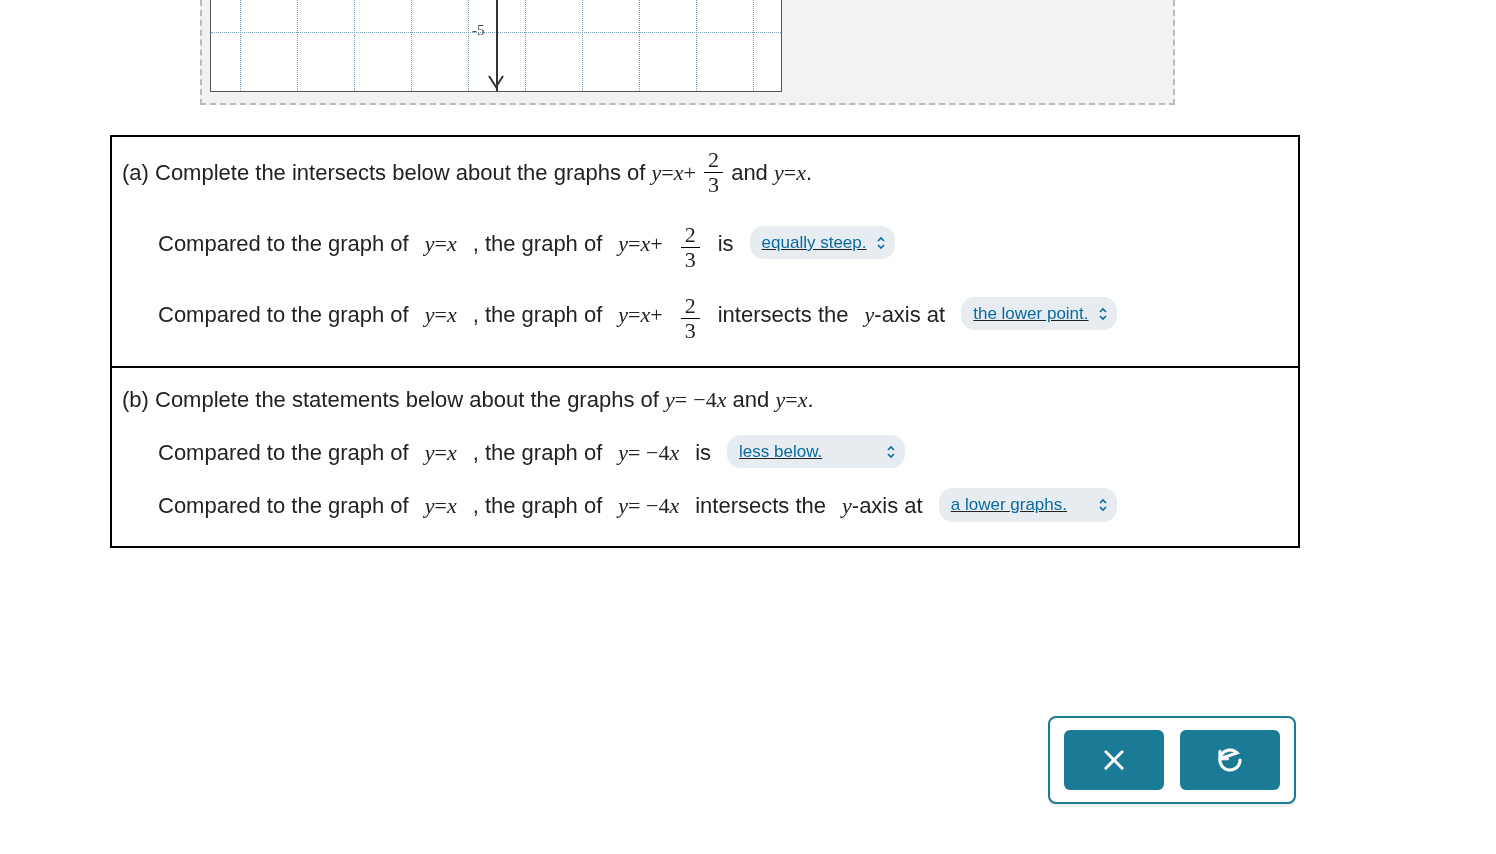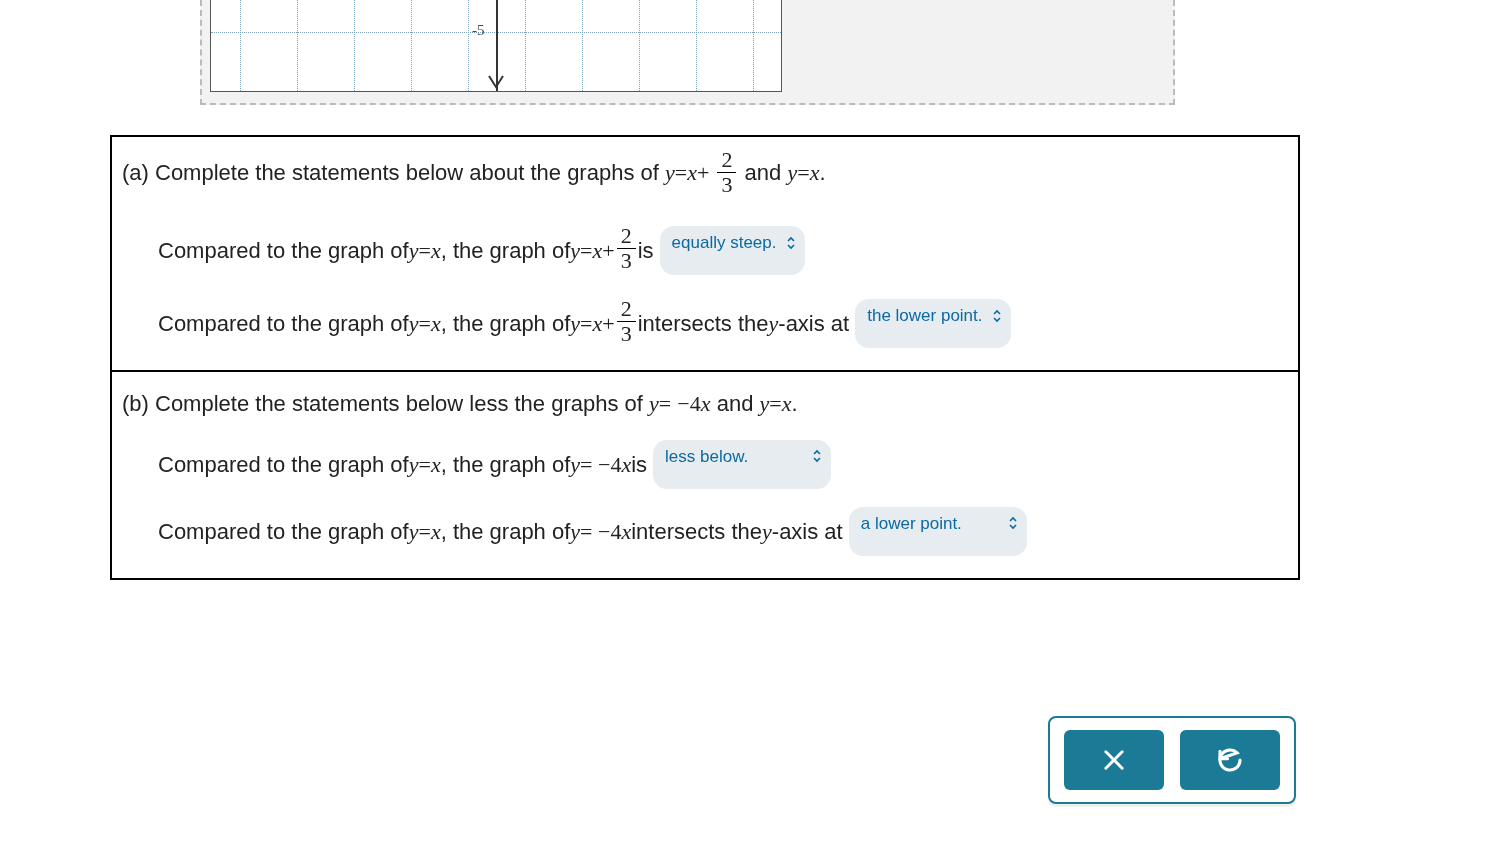--- a/index.html
+++ b/index.html
@@ -11,33 +11,33 @@
 .gridline-v { position: absolute; top: 0; bottom: 0; width: 0; border-left: 1px dotted #7aa0b8; }
 .gridline-h { position: absolute; left: 0; right: 0; height: 0; border-top: 1px dotted #7aa0b8; }
 .axis-v { position: absolute; top: 0; bottom: 0; width: 0; border-left: 2px solid #333; }
 .arrowhead { position: absolute; left: 50%; bottom: 2px; transform: translateX(-50%); }
 .tick-label { position: absolute; font-family: "Times New Roman", serif; font-size: 15px; color: #444; }
 
 .question-box { margin-top: 30px; border: 2px solid #000; width: 1190px; margin-left: 10px; }
 .part { padding: 14px 10px 22px 10px; }
 .part + .part { border-top: 2px solid #000; }
 .part-intro { font-size: 22px; margin-bottom: 28px; line-height: 1.6; }
-.stmt { font-size: 22px; margin-left: 36px; margin-top: 24px; line-height: 1.6; display: flex; align-items: center; flex-wrap: wrap; gap: 0; }
+.stmt { font-size: 22px; margin-left: 36px; margin-top: 24px; line-height: 1.6; display: flex; align-items: flex-start; flex-wrap: wrap; gap: 16px; }
 .stmt > span { white-space: nowrap; }
 .part-b .part-intro { margin-bottom: 18px; }
 .part-b .stmt { margin-top: 18px; }
 
 .mi { font-family: "Times New Roman", Georgia, serif; font-style: italic; }
 .mr { font-family: "Times New Roman", Georgia, serif; font-style: normal; }
 .minus { font-family: "Times New Roman", serif; }
 .frac { display: inline-flex; flex-direction: column; align-items: center; vertical-align: middle; font-family: "Times New Roman", serif; line-height: 1; margin: 0 2px; position: relative; top: -2px; }
 .frac .num { border-bottom: 1.5px solid #000; padding: 0 4px 1px 4px; font-size: 22px; }
 .frac .den { padding: 1px 4px 0 4px; font-size: 22px; }
 
-.dropdown { display: inline-flex; align-items: center; background: #e6ecef; border-radius: 14px; padding: 3px 8px 19px 12px; margin-left: 6px; vertical-align: middle; cursor: pointer; }
+.dropdown { display: inline-flex; align-items: center; background: #e6ecef; border-radius: 14px; padding: 3px 8px 3px 12px; vertical-align: middle; cursor: pointer; text-decoration: underline; }
 .dropdown .dval { color: #0a6aa1; font-size: 17px; font-weight: 500; margin-right: 8px; }
 .dropdown .chev { width: 12px; height: 14px; display: inline-flex; align-items: center; justify-content: center; }
 .dropdown.wide { min-width: 178px; justify-content: space-between; }
 
 .action-bar { position: absolute; right: 200px; bottom: 50px; border: 2px solid #1b7a96; border-radius: 8px; background: #fff; padding: 12px 14px; display: flex; gap: 16px; box-shadow: 0 3px 0 rgba(0,0,0,.06); }
 .action-btn { width: 100px; height: 60px; background: #1b7a96; border-radius: 6px; display: flex; align-items: center; justify-content: center; cursor: pointer; }
 .action-btn svg { stroke: #fff; }
 </style>
 </head>
 <body>
@@ -67,21 +67,21 @@
       <svg class="arrowhead" width="16" height="14">
         <path d="M1 1 L8 12 L15 1" fill="none" stroke="#333" stroke-width="2"></path>
       </svg>
     </div>
   </div>
 
   <div class="question-box">
 
     <div class="part">
       <div class="part-intro">
-        <span>(a) Complete the statements below about the graphs of </span>
+        <span>(a) Complete the intersects below about the graphs of </span>
         <span class="mi">y</span><span class="mr">=</span><span class="mi">x</span><span class="mr">+</span>
         <span class="frac">
             <span class="num">2</span>
             <span class="den">3</span>
           </span>
         <span> and </span>
         <span class="mi">y</span><span class="mr">=</span><span class="mi">x</span><span>.</span>
       </div>
 
       <div class="stmt">
@@ -121,21 +121,21 @@
               <svg width="10" height="14" viewBox="0 0 10 14">
                 <path d="M2 5 L5 2 L8 5 M2 9 L5 12 L8 9" fill="none" stroke="#0a6aa1" stroke-width="1.6"></path>
               </svg>
             </span>
         </span>
       </div>
     </div>
 
     <div class="part part-b">
       <div class="part-intro">
-        <span>(b) Complete the statements below less the graphs of </span>
+        <span>(b) Complete the statements below about the graphs of </span>
         <span class="mi">y</span><span class="mr">=</span>
         <span class="mr"> </span><span class="minus">−</span><span class="mr">4</span><span class="mi">x</span>
         <span> and </span>
         <span class="mi">y</span><span class="mr">=</span><span class="mi">x</span><span>.</span>
       </div>
 
       <div class="stmt">
         <span>Compared to the graph of </span>
         <span><span class="mi">y</span><span class="mr">=</span><span class="mi">x</span></span>
         <span>, the graph of </span>
@@ -152,21 +152,21 @@
       </div>
 
       <div class="stmt">
         <span>Compared to the graph of </span>
         <span><span class="mi">y</span><span class="mr">=</span><span class="mi">x</span></span>
         <span>, the graph of </span>
         <span><span class="mi">y</span><span class="mr">=</span><span class="mr"> </span><span class="minus">−</span><span class="mr">4</span><span class="mi">x</span></span>
         <span> intersects the </span>
         <span><span class="mi">y</span><span>-axis at </span></span>
         <span class="dropdown wide">
-          <span class="dval">a lower point.</span>
+          <span class="dval">a lower graphs.</span>
           <span class="chev">
               <svg width="10" height="14" viewBox="0 0 10 14">
                 <path d="M2 5 L5 2 L8 5 M2 9 L5 12 L8 9" fill="none" stroke="#0a6aa1" stroke-width="1.6"></path>
               </svg>
             </span>
         </span>
       </div>
     </div>
 
   </div>

